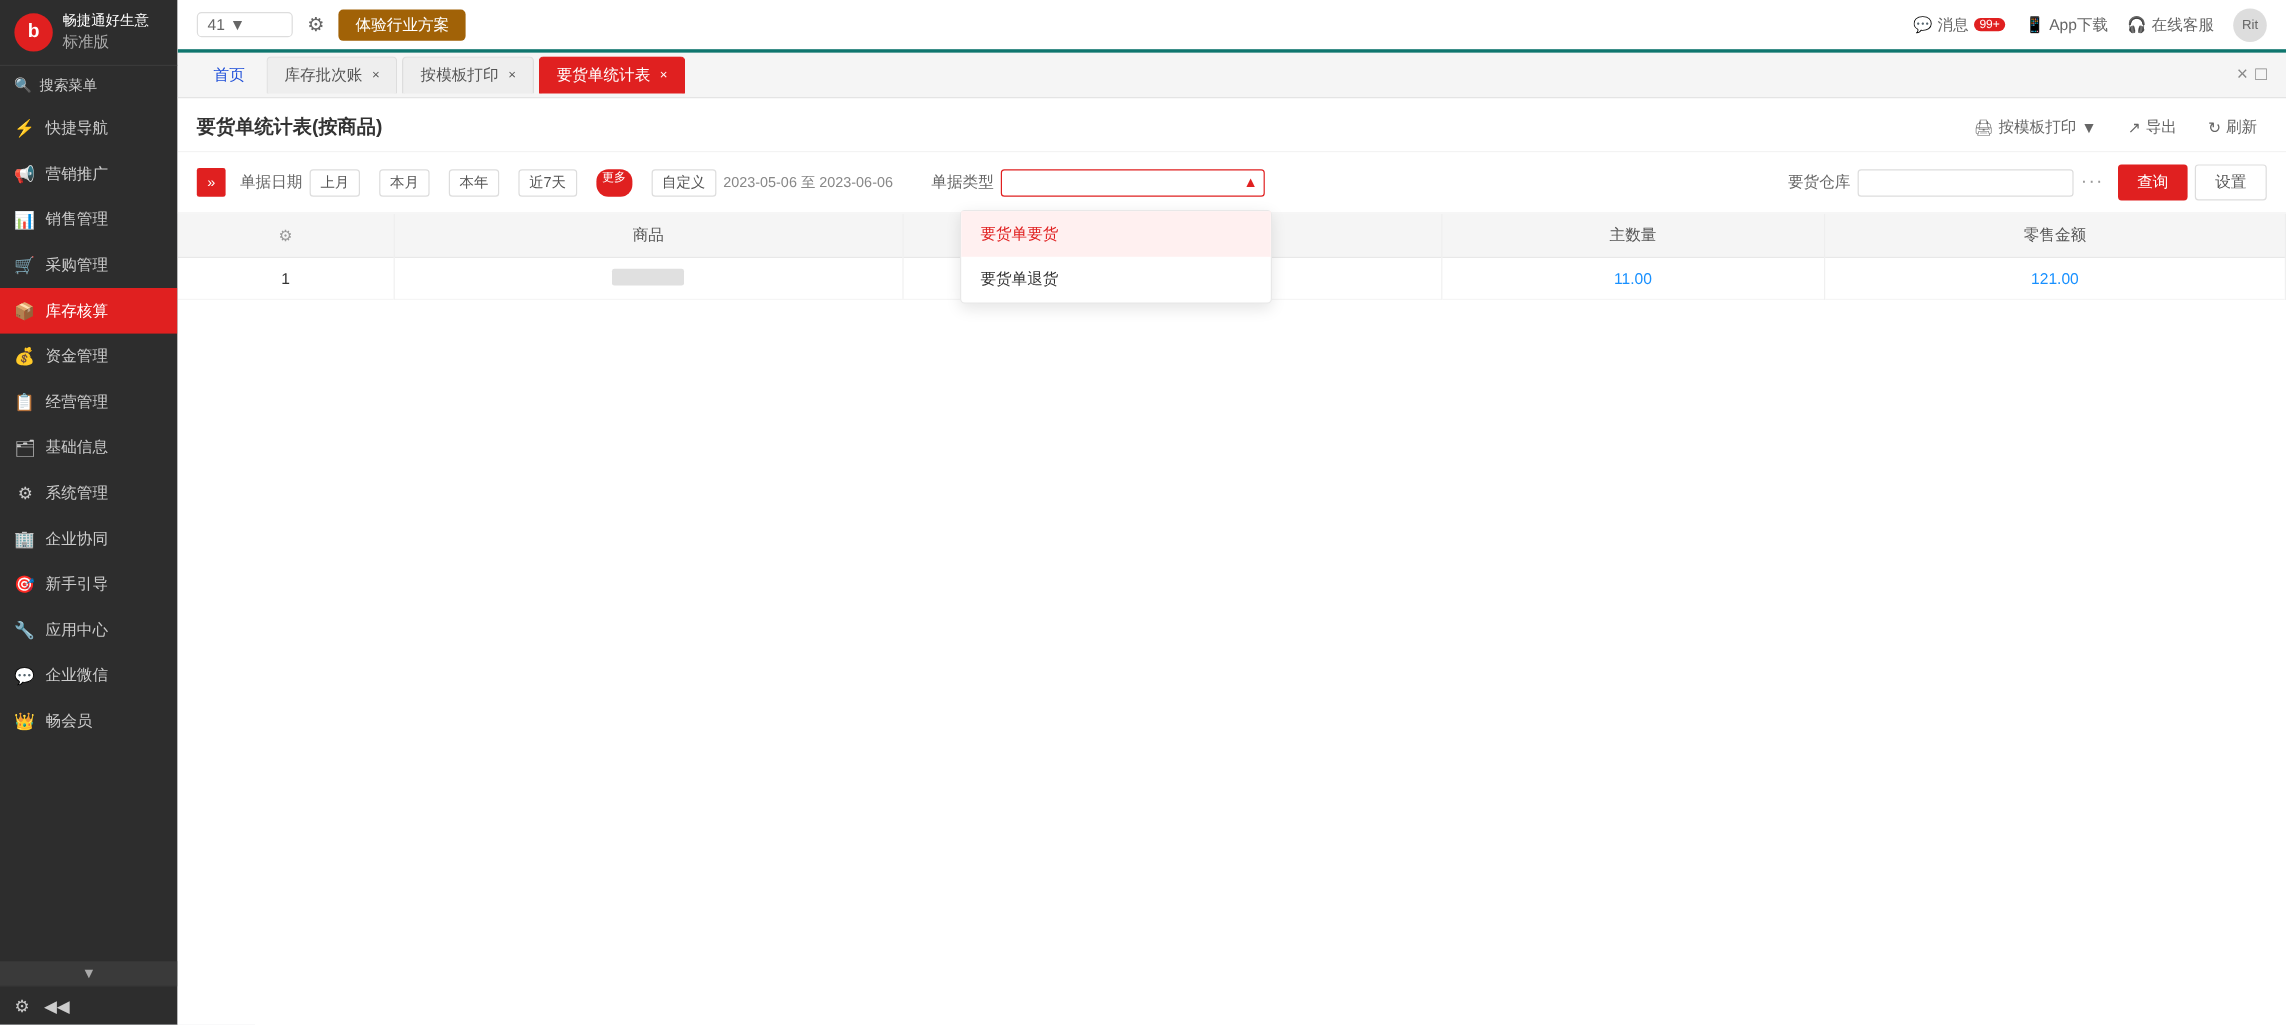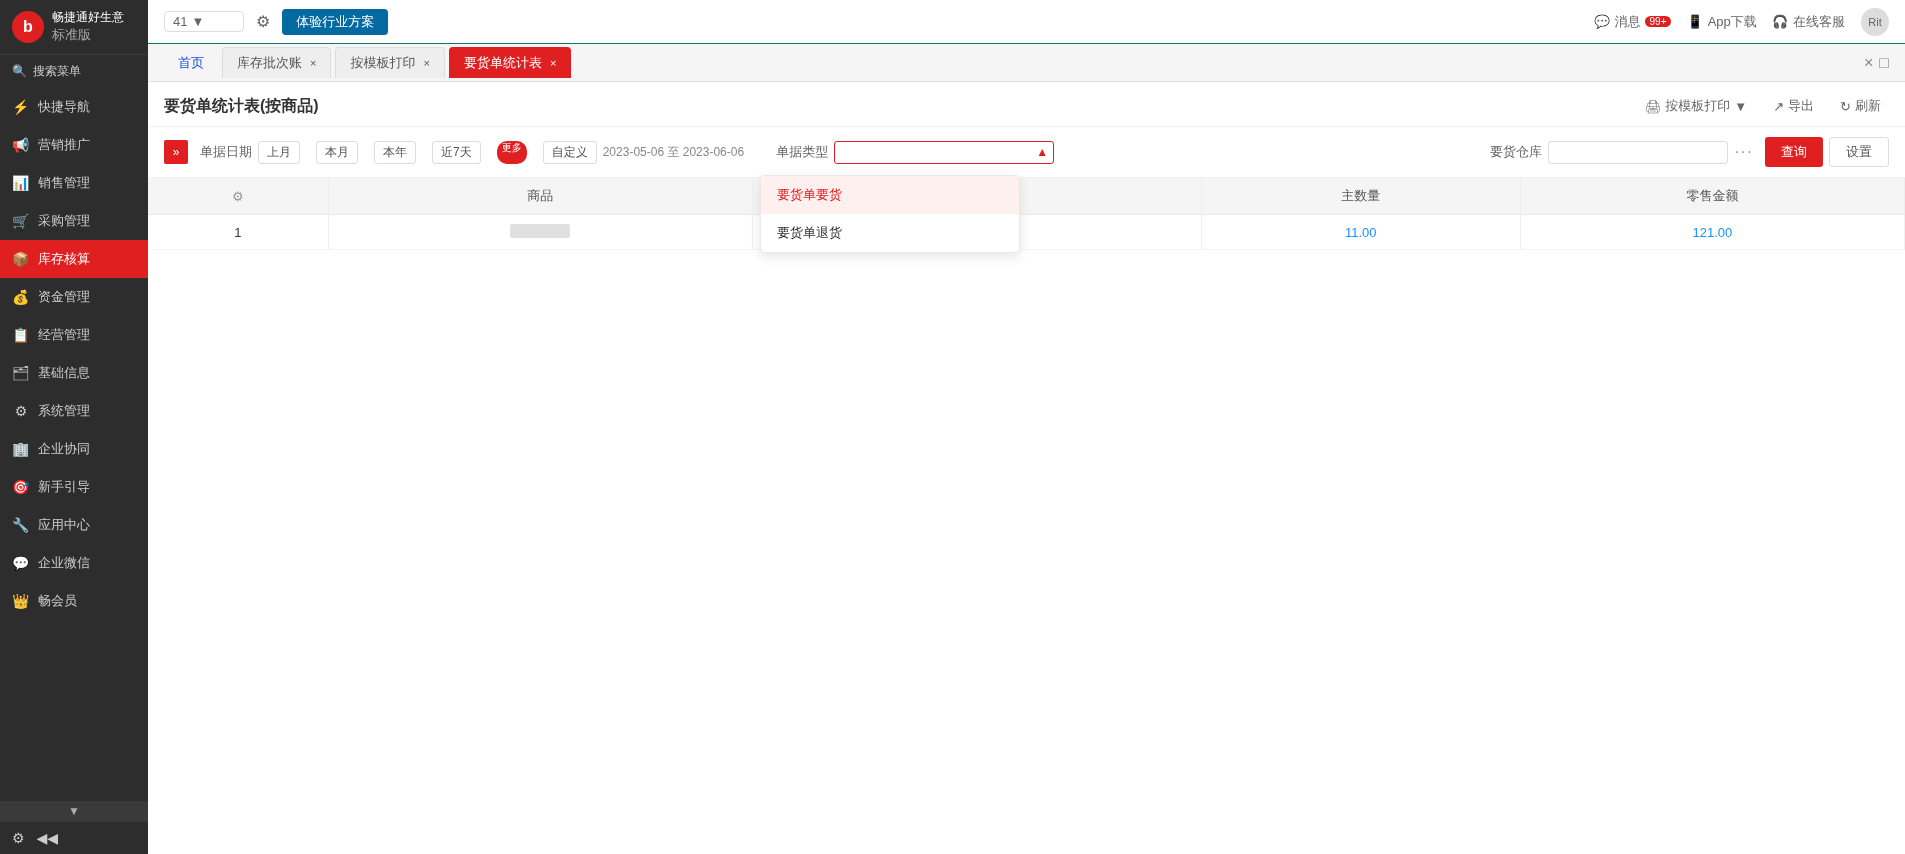--- a/index.html
+++ b/index.html
@@ -82,38 +82,38 @@
       overflow: hidden;
     }
 
     
     .topbar {
       display: flex;
       align-items: center;
       background: #fff;
       padding: 0 16px;
       height: 44px;
-      border-bottom: 1px solid #0f766e;
+      border-bottom: 3px solid #0f766e;
       gap: 12px;
     }
     .topbar-select {
       display: flex;
       align-items: center;
       border: 1px solid #ddd;
       border-radius: 4px;
       padding: 2px 8px;
       gap: 4px;
       font-size: 13px;
       color: #666;
       cursor: pointer;
       min-width: 80px;
     }
     .topbar-gear { color: #666; cursor: pointer; font-size: 16px; }
     .topbar-trial-btn {
-      background: #0369a1;
+      background: #a16207;
       color: white;
       border: none;
       padding: 4px 14px;
       border-radius: 4px;
       font-size: 13px;
       cursor: pointer;
     }
     .topbar-spacer { flex: 1; }
     .topbar-actions { display: flex; align-items: center; gap: 16px; }
     .topbar-action-item { display: flex; align-items: center; gap: 4px; color: #666; font-size: 13px; cursor: pointer; }
@@ -284,21 +284,21 @@
       padding: 5px 16px;
       border-radius: 3px;
       cursor: pointer;
       font-size: 13px;
     }
 
     
     .dropdown-overlay {
       position: absolute;
       top: 48px;
-      left: 612px;
+      left: 652px;
       width: 260px;
       background: white;
       border: 1px solid #e8e8e8;
       border-radius: 4px;
       box-shadow: 0 4px 12px rgba(0,0,0,0.1);
       z-index: 100;
     }
     .dropdown-item {
       padding: 10px 16px;
       cursor: pointer;

